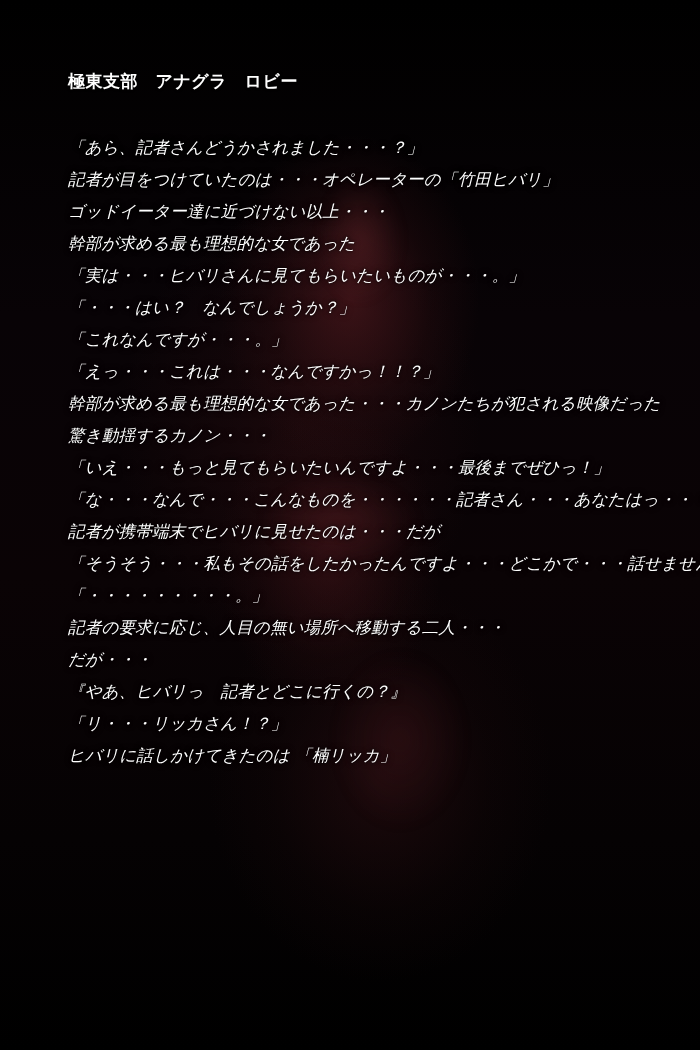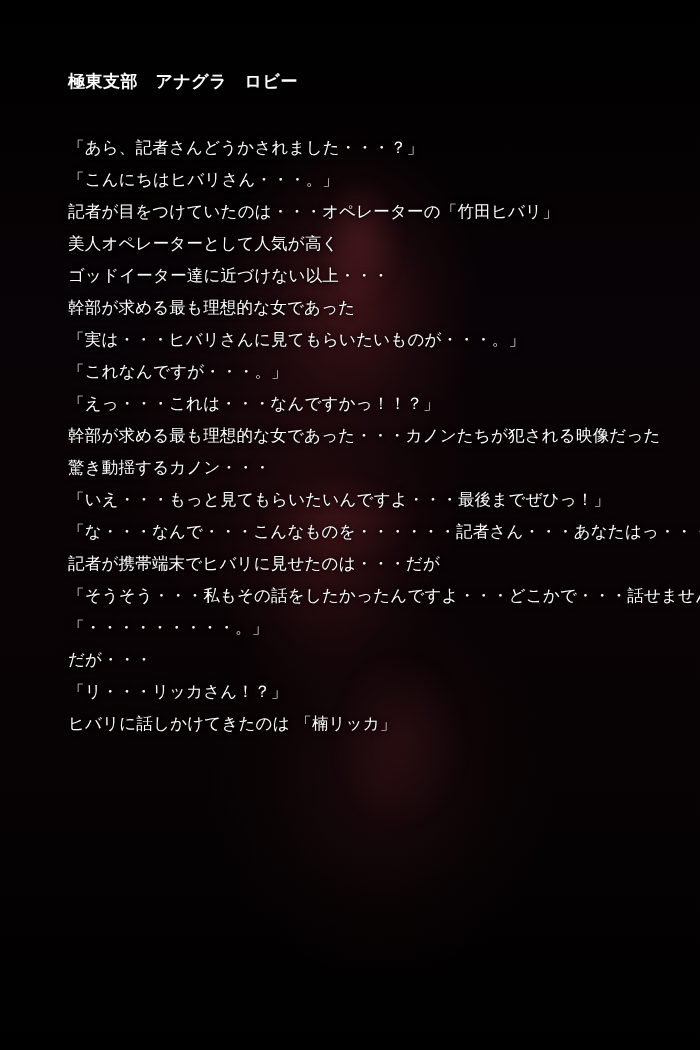--- a/index.html
+++ b/index.html
@@ -58,52 +58,54 @@
     color: #ffffff;
     font-size: 17px;
     font-weight: bold;
     letter-spacing: 0.5px;
     margin: 0 0 38px 0;
     line-height: 1.4;
     text-shadow: 0 0 3px rgba(0,0,0,0.9);
   }
   .lines {
     display: block;
+    font-style: italic;
   }
   .line {
     color: #ffffff;
     font-size: 16.5px;
     line-height: 32px;
     white-space: pre;
     letter-spacing: 0.2px;
     text-shadow: 0 0 3px rgba(0,0,0,0.95), 0 0 6px rgba(0,0,0,0.8);
   }
 </style>
 </head>
 <body>
 
 <div class="page">
   <div class="bg-art"></div>
   <div class="content">
     <div class="heading">極東支部　アナグラ　ロビー</div>
     <div class="lines">
       <div class="line">「あら、記者さんどうかされました・・・？」</div>
-      <div class="line">「こんにちはヒバリさん・・・。」</div>
       <div class="line">記者が目をつけていたのは・・・オペレーターの「竹田ヒバリ」</div>
-      <div class="line">美人オペレーターとして人気が高く</div>
       <div class="line">ゴッドイーター達に近づけない以上・・・</div>
       <div class="line">幹部が求める最も理想的な女であった</div>
       <div class="line">「実は・・・ヒバリさんに見てもらいたいものが・・・。」</div>
+      <div class="line">「・・・はい？　なんでしょうか？」</div>
       <div class="line">「これなんですが・・・。」</div>
       <div class="line">「えっ・・・これは・・・なんですかっ！！？」</div>
       <div class="line">幹部が求める最も理想的な女であった・・・カノンたちが犯される映像だった</div>
       <div class="line">驚き動揺するカノン・・・</div>
       <div class="line">「いえ・・・もっと見てもらいたいんですよ・・・最後までぜひっ！」</div>
       <div class="line">「な・・・なんで・・・こんなものを・・・・・・記者さん・・・あなたはっ・・・！？」</div>
       <div class="line">記者が携帯端末でヒバリに見せたのは・・・だが</div>
       <div class="line">「そうそう・・・私もその話をしたかったんですよ・・・どこかで・・・話せません？」</div>
       <div class="line">「・・・・・・・・・。」</div>
+      <div class="line">記者の要求に応じ、人目の無い場所へ移動する二人・・・</div>
       <div class="line">だが・・・</div>
+      <div class="line">『やあ、ヒバリっ　記者とどこに行くの？』</div>
       <div class="line">「リ・・・リッカさん！？」</div>
       <div class="line">ヒバリに話しかけてきたのは 「楠リッカ」</div>
     </div>
   </div>
 </div>
 
 </body></html>

